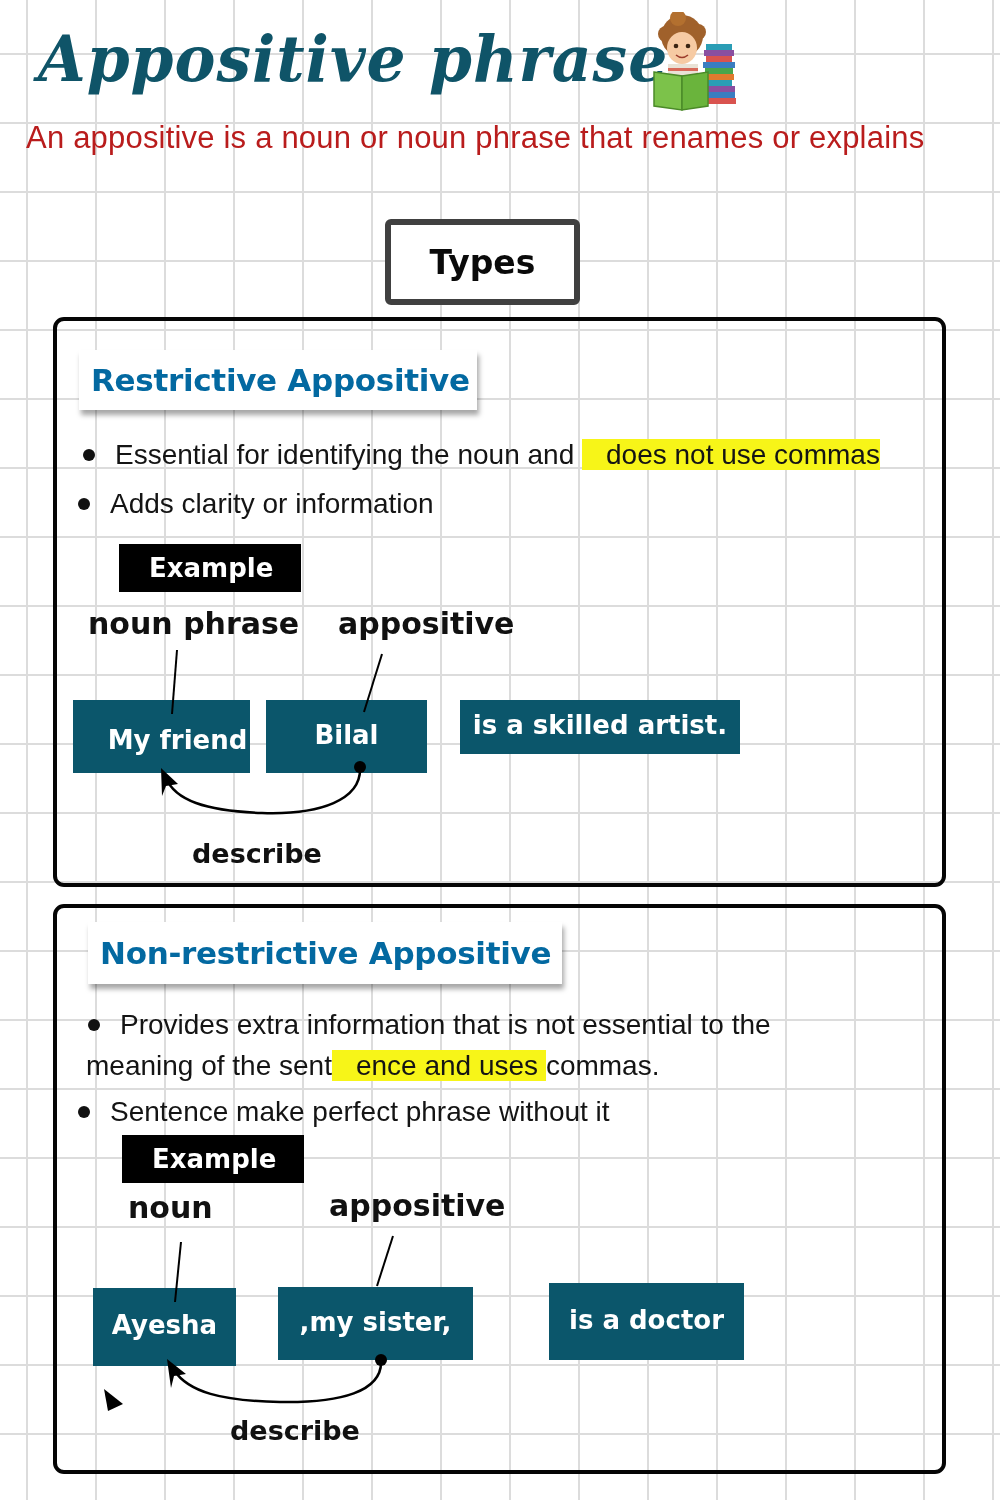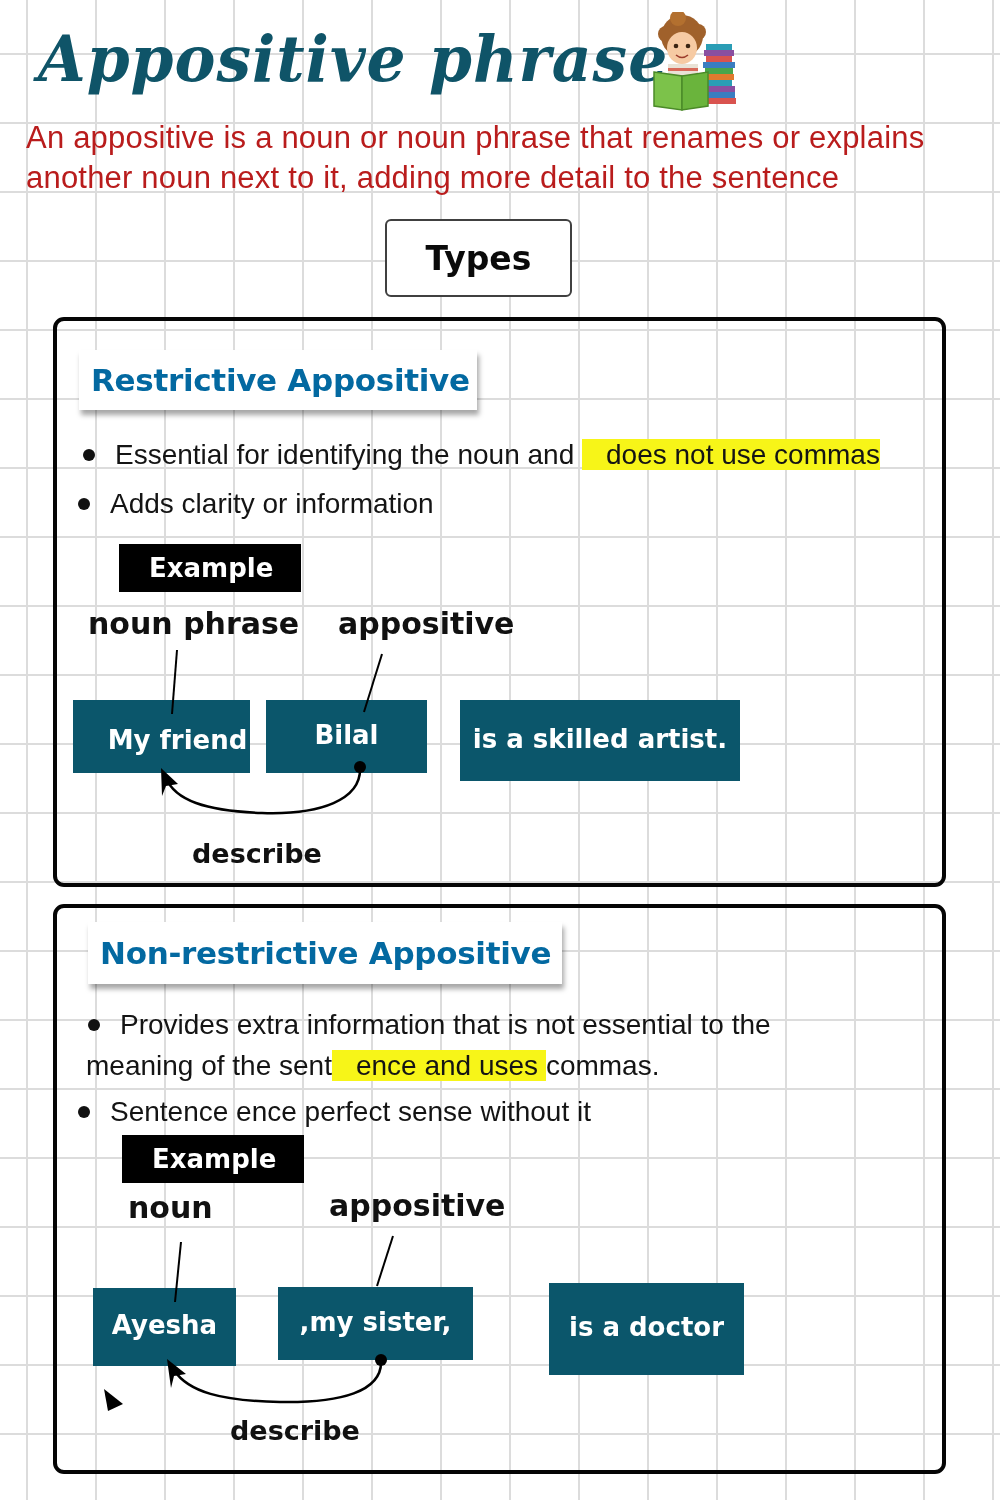--- a/index.html
+++ b/index.html
@@ -23,21 +23,21 @@
       transform: scaleX(0.96); transform-origin: left center;
     }
     .kid { left: 648px; top: 12px; width: 100px; height: 100px; }
     .intro {
       left: 26px; top: 118px; width: 960px; margin: 0;
       font-family: "Liberation Sans", sans-serif; font-size: 31px; line-height: 40px;
       color: #b91c1c; letter-spacing: 0.2px;
     }
     .types-box {
       left: 385px; top: 219px; width: 183px; height: 74px;
-      border: 2px solid #404040; border-radius: 6px; background: #fff;
+      border: 6px solid #404040; border-radius: 6px; background: #fff;
       display: flex; align-items: center; justify-content: center;
       font-family: "DejaVu Sans", sans-serif; font-weight: bold; font-size: 33px;
       color: #0a0a0a; box-sizing: content-box;
     }
     .card {
       border: 4px solid #050505; border-radius: 11px; box-sizing: border-box;
     }
     .card1 { left: 53px; top: 317px; width: 893px; height: 570px; }
     .card2 { left: 53px; top: 904px; width: 893px; height: 570px; }
     .heading {
@@ -108,21 +108,20 @@
     <rect x="20" y="52" width="30" height="14" fill="#e9e2d6"></rect>
     <rect x="20" y="56" width="30" height="3" fill="#d86a5a"></rect>
 
     <path d="M6 60 L34 64 L34 98 L6 94 Z" fill="#7cc24a" stroke="#4b8a28" stroke-width="1.5"></path>
     <path d="M34 64 L60 60 L60 94 L34 98 Z" fill="#6ab43c" stroke="#4b8a28" stroke-width="1.5"></path>
   </svg>
 </div>
 
 <p class="abs intro">
   <span>An appositive is a noun or noun phrase that renames or explains</span><br>
-  <span>another noun next to it, adding more detail to the sentence</span>
 </p>
 
 <div class="abs types-box">
   <span>Types</span>
 </div>
 
 <div class="abs card card1"></div>
 
 <div class="abs heading h1">
   <span>Restrictive Appositive</span>
@@ -141,56 +140,56 @@
 
 <p class="abs label" style="left:88px; top:606px;">noun phrase</p>
 <p class="abs label" style="left:338px; top:606px;">appositive</p>
 
 <div class="abs word-box" style="left:73px; top:700px; width:177px; height:73px; padding-top:6px;padding-left:32px;">
   <span>My friend</span>
 </div>
 <div class="abs word-box" style="left:266px; top:700px; width:161px; height:73px; padding-bottom:4px;">
   <span>Bilal</span>
 </div>
-<div class="abs word-box" style="left:460px; top:700px; width:280px; height:81px; padding-bottom:4px;">
+<div class="abs word-box" style="left:460px; top:700px; width:280px; height:54px; padding-bottom:4px;">
   <span>is a skilled artist.</span>
 </div>
 
 <p class="abs describe" style="left:192px; top:838px;">describe</p>
 
 <div class="abs card card2"></div>
 
 <div class="abs heading h2">
   <span>Non-restrictive Appositive</span>
 </div>
 
 <p class="abs line" style="left:88px; top:1007px;">
   <span class="bullet"></span><span>Provides extra information that is not essential to the</span>
 </p>
 <p class="abs line" style="left:86px; top:1048px;">
   <span>meaning of the sent</span><span class="hl">ence and uses </span><span>commas.</span>
 </p>
 <p class="abs line" style="left:78px; top:1094px;">
-  <span class="bullet"></span><span>Sentence ence perfect sense without it</span>
+  <span class="bullet"></span><span>Sentence make perfect phrase without it</span>
 </p>
 
 <div class="abs example-tag" style="left:83px; top:1135px; width:182px; height:48px;">
   <span>Example</span>
 </div>
 
 <p class="abs label" style="left:128px; top:1190px;">noun</p>
 <p class="abs label" style="left:329px; top:1188px;">appositive</p>
 
 <div class="abs word-box" style="left:93px; top:1288px; width:143px; height:78px; padding-bottom:4px;">
   <span>Ayesha</span>
 </div>
 <div class="abs word-box" style="left:278px; top:1287px; width:195px; height:73px; padding-bottom:4px;">
   <span>,my sister,</span>
 </div>
-<div class="abs word-box" style="left:549px; top:1283px; width:195px; height:92px; padding-bottom:4px;">
+<div class="abs word-box" style="left:549px; top:1283px; width:195px; height:77px; padding-bottom:4px;">
   <span>is a doctor</span>
 </div>
 
 <p class="abs describe" style="left:230px; top:1415px;">describe</p>
 
 <svg class="overlay" width="1000" height="1500" viewBox="0 0 1000 1500">
   <defs>
     <marker id="arrowhead" markerWidth="10" markerHeight="10" refX="6" refY="5" orient="auto" markerUnits="userSpaceOnUse" viewBox="0 0 10 10">
       <path d="M0 0 L10 5 L0 10 Z" fill="#000"></path>
     </marker>

